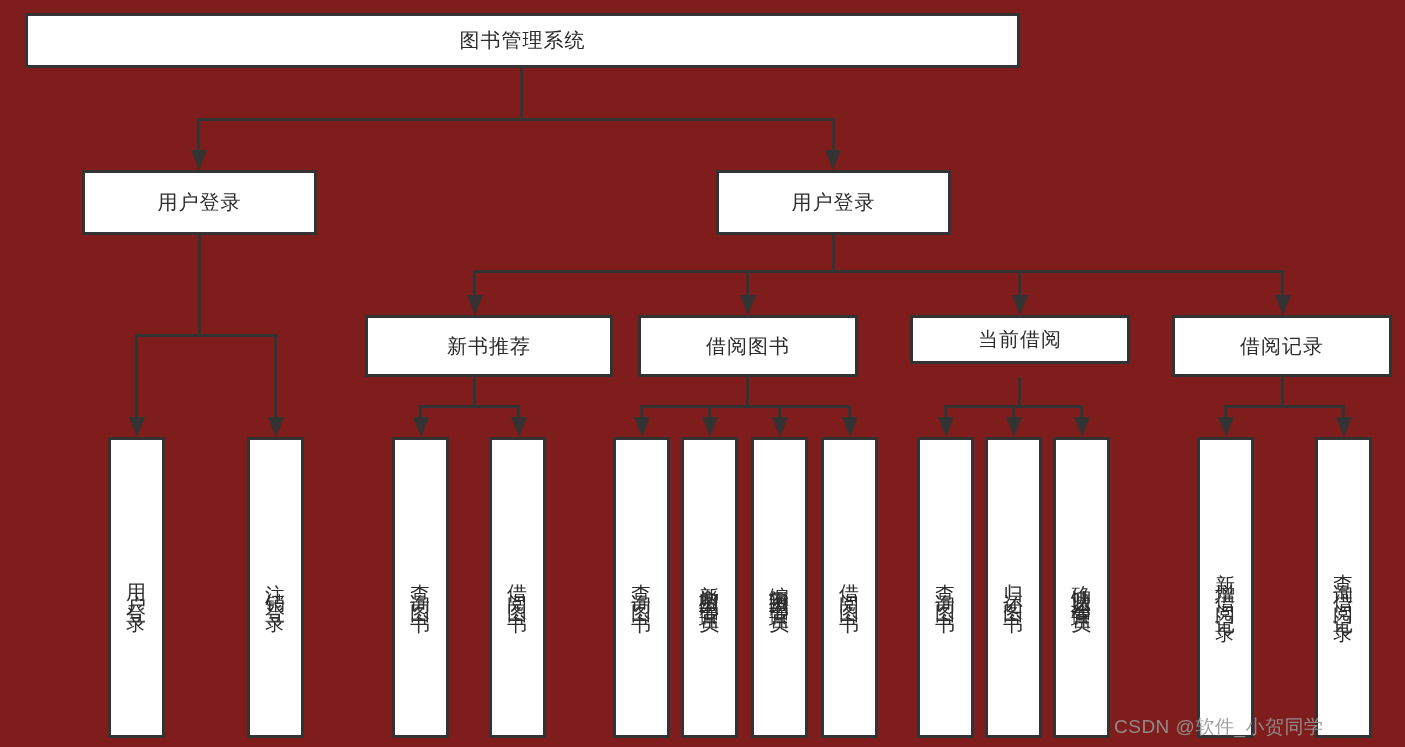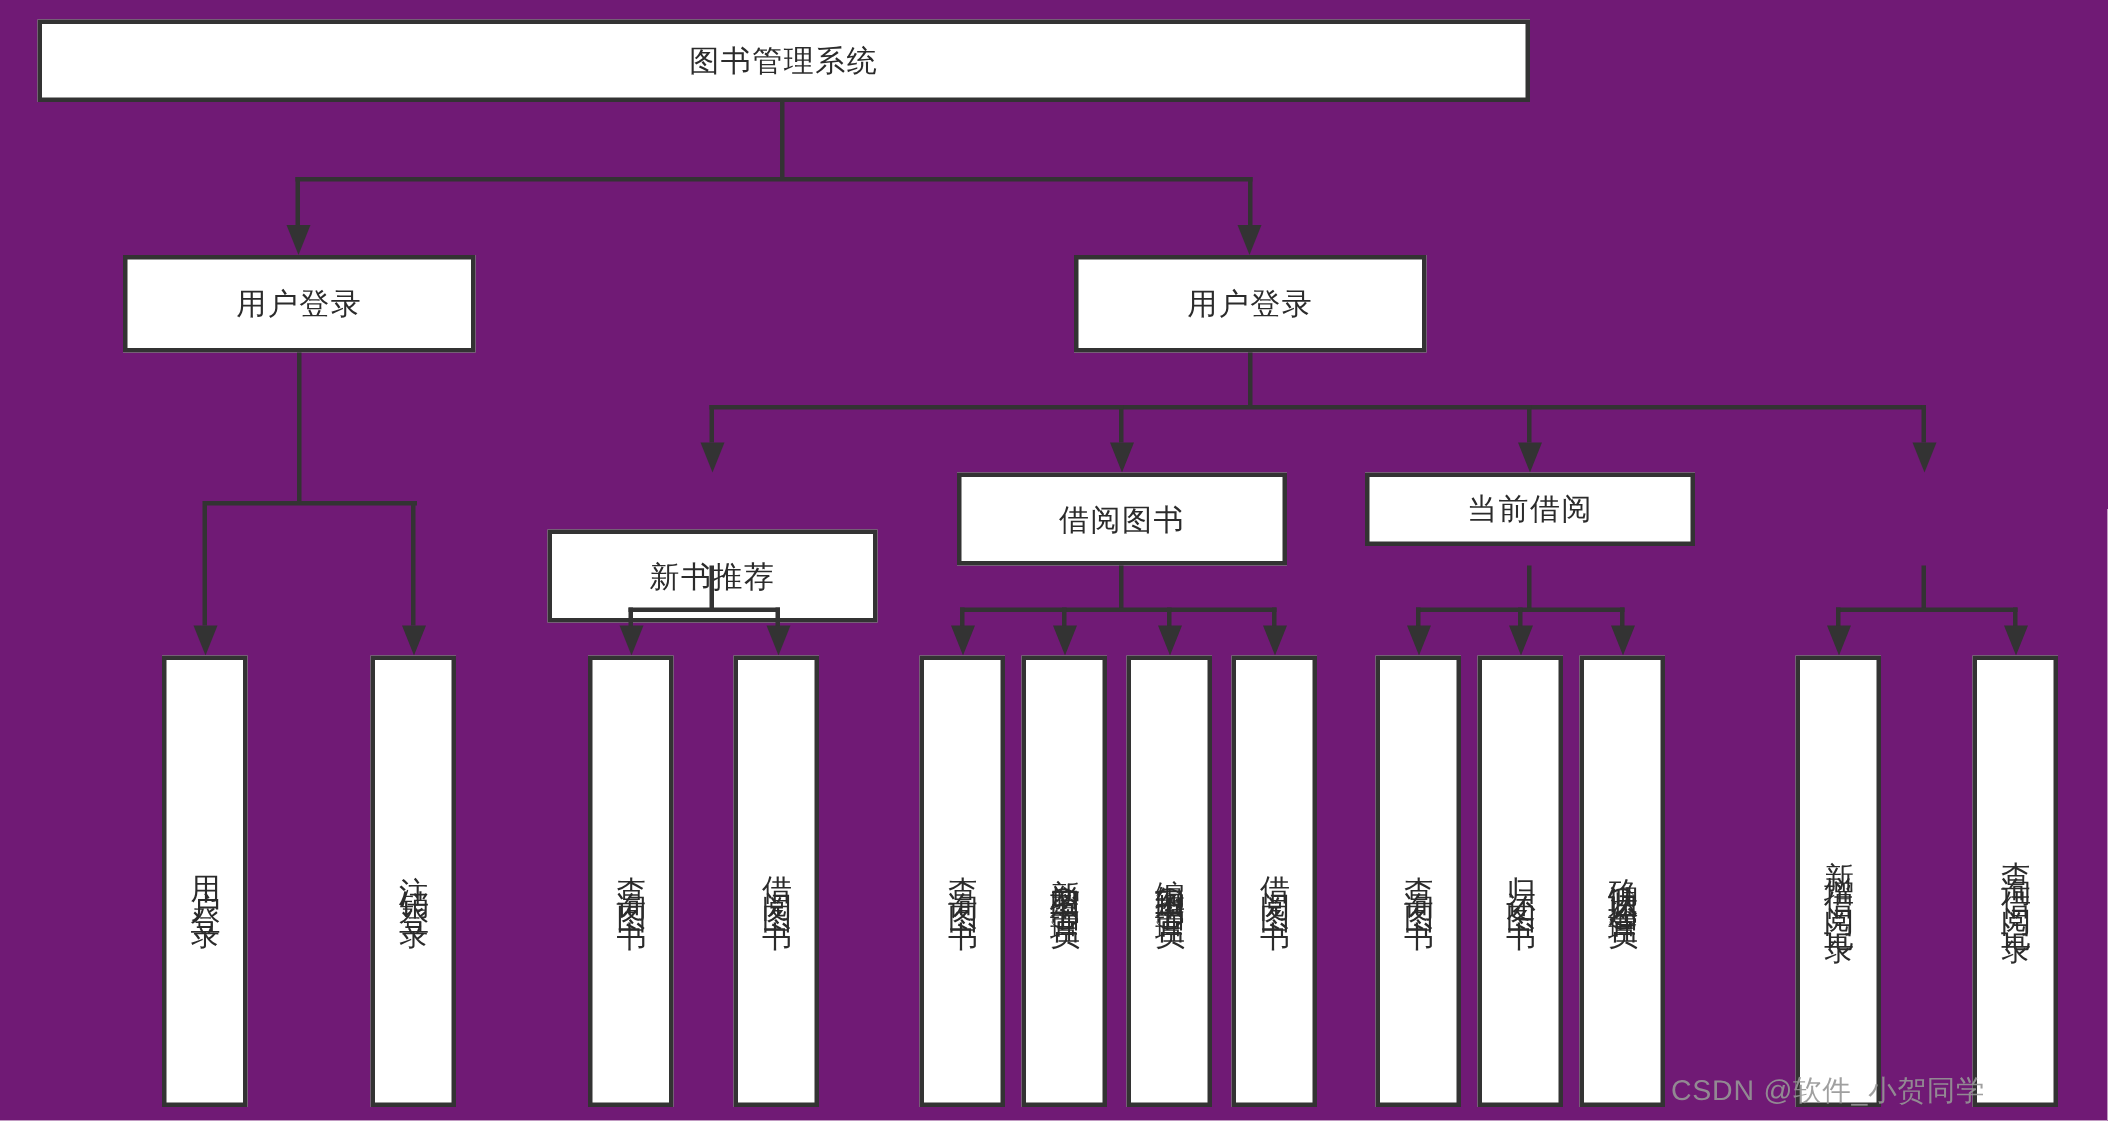--- a/index.html
+++ b/index.html
@@ -5,21 +5,21 @@
   html, body {
     margin: 0;
     padding: 0;
     background: #ffffff;
     font-family: "Liberation Sans", "DejaVu Sans", sans-serif;
   }
   #canvas {
     position: relative;
     width: 1405px;
     height: 747px;
-    background: #701a75;
+    background: #7f1d1d;
     overflow: hidden;
   }
   .box {
     position: absolute;
     box-sizing: border-box;
     border: 3px solid #333333;
     background: #ffffff;
     display: flex;
     align-items: center;
     justify-content: center;
@@ -103,28 +103,31 @@
   <div class="hline" style="left:473px; top:270px; width:811px;"></div>
   <div class="vline" style="left:473px; top:270px; height:25px;"></div>
   <div class="arrow" style="left:467px; top:295px;"></div>
   <div class="vline" style="left:746px; top:270px; height:25px;"></div>
   <div class="arrow" style="left:740px; top:295px;"></div>
   <div class="vline" style="left:1018px; top:270px; height:25px;"></div>
   <div class="arrow" style="left:1012px; top:295px;"></div>
   <div class="vline" style="left:1281px; top:270px; height:25px;"></div>
   <div class="arrow" style="left:1275px; top:295px;"></div>
 
-  <div class="box" style="left:365px; top:315px; width:220px; height:62px;margin-top:38px;">
+  <div class="box" style="left:365px; top:315px; width:248px; height:62px;">
     <span>新书推荐</span>
   </div>
   <div class="box" style="left:638px; top:315px; width:220px; height:62px;">
     <span>借阅图书</span>
   </div>
   <div class="box" style="left:910px; top:315px; width:220px; height:49px;">
     <span>当前借阅</span>
+  </div>
+  <div class="box" style="left:1172px; top:315px; width:220px; height:62px;">
+    <span>借阅记录</span>
   </div>
 
   <div class="vline" style="left:473px; top:377px; height:30px;"></div>
   <div class="hline" style="left:419px; top:405px; width:101px;"></div>
   <div class="vline" style="left:419px; top:405px; height:14px;"></div>
   <div class="arrow" style="left:413px; top:417px;"></div>
   <div class="vline" style="left:517px; top:405px; height:14px;"></div>
   <div class="arrow" style="left:511px; top:417px;"></div>
 
   <div class="box vert" style="left:392px; top:437px; width:57px; height:301px;">

